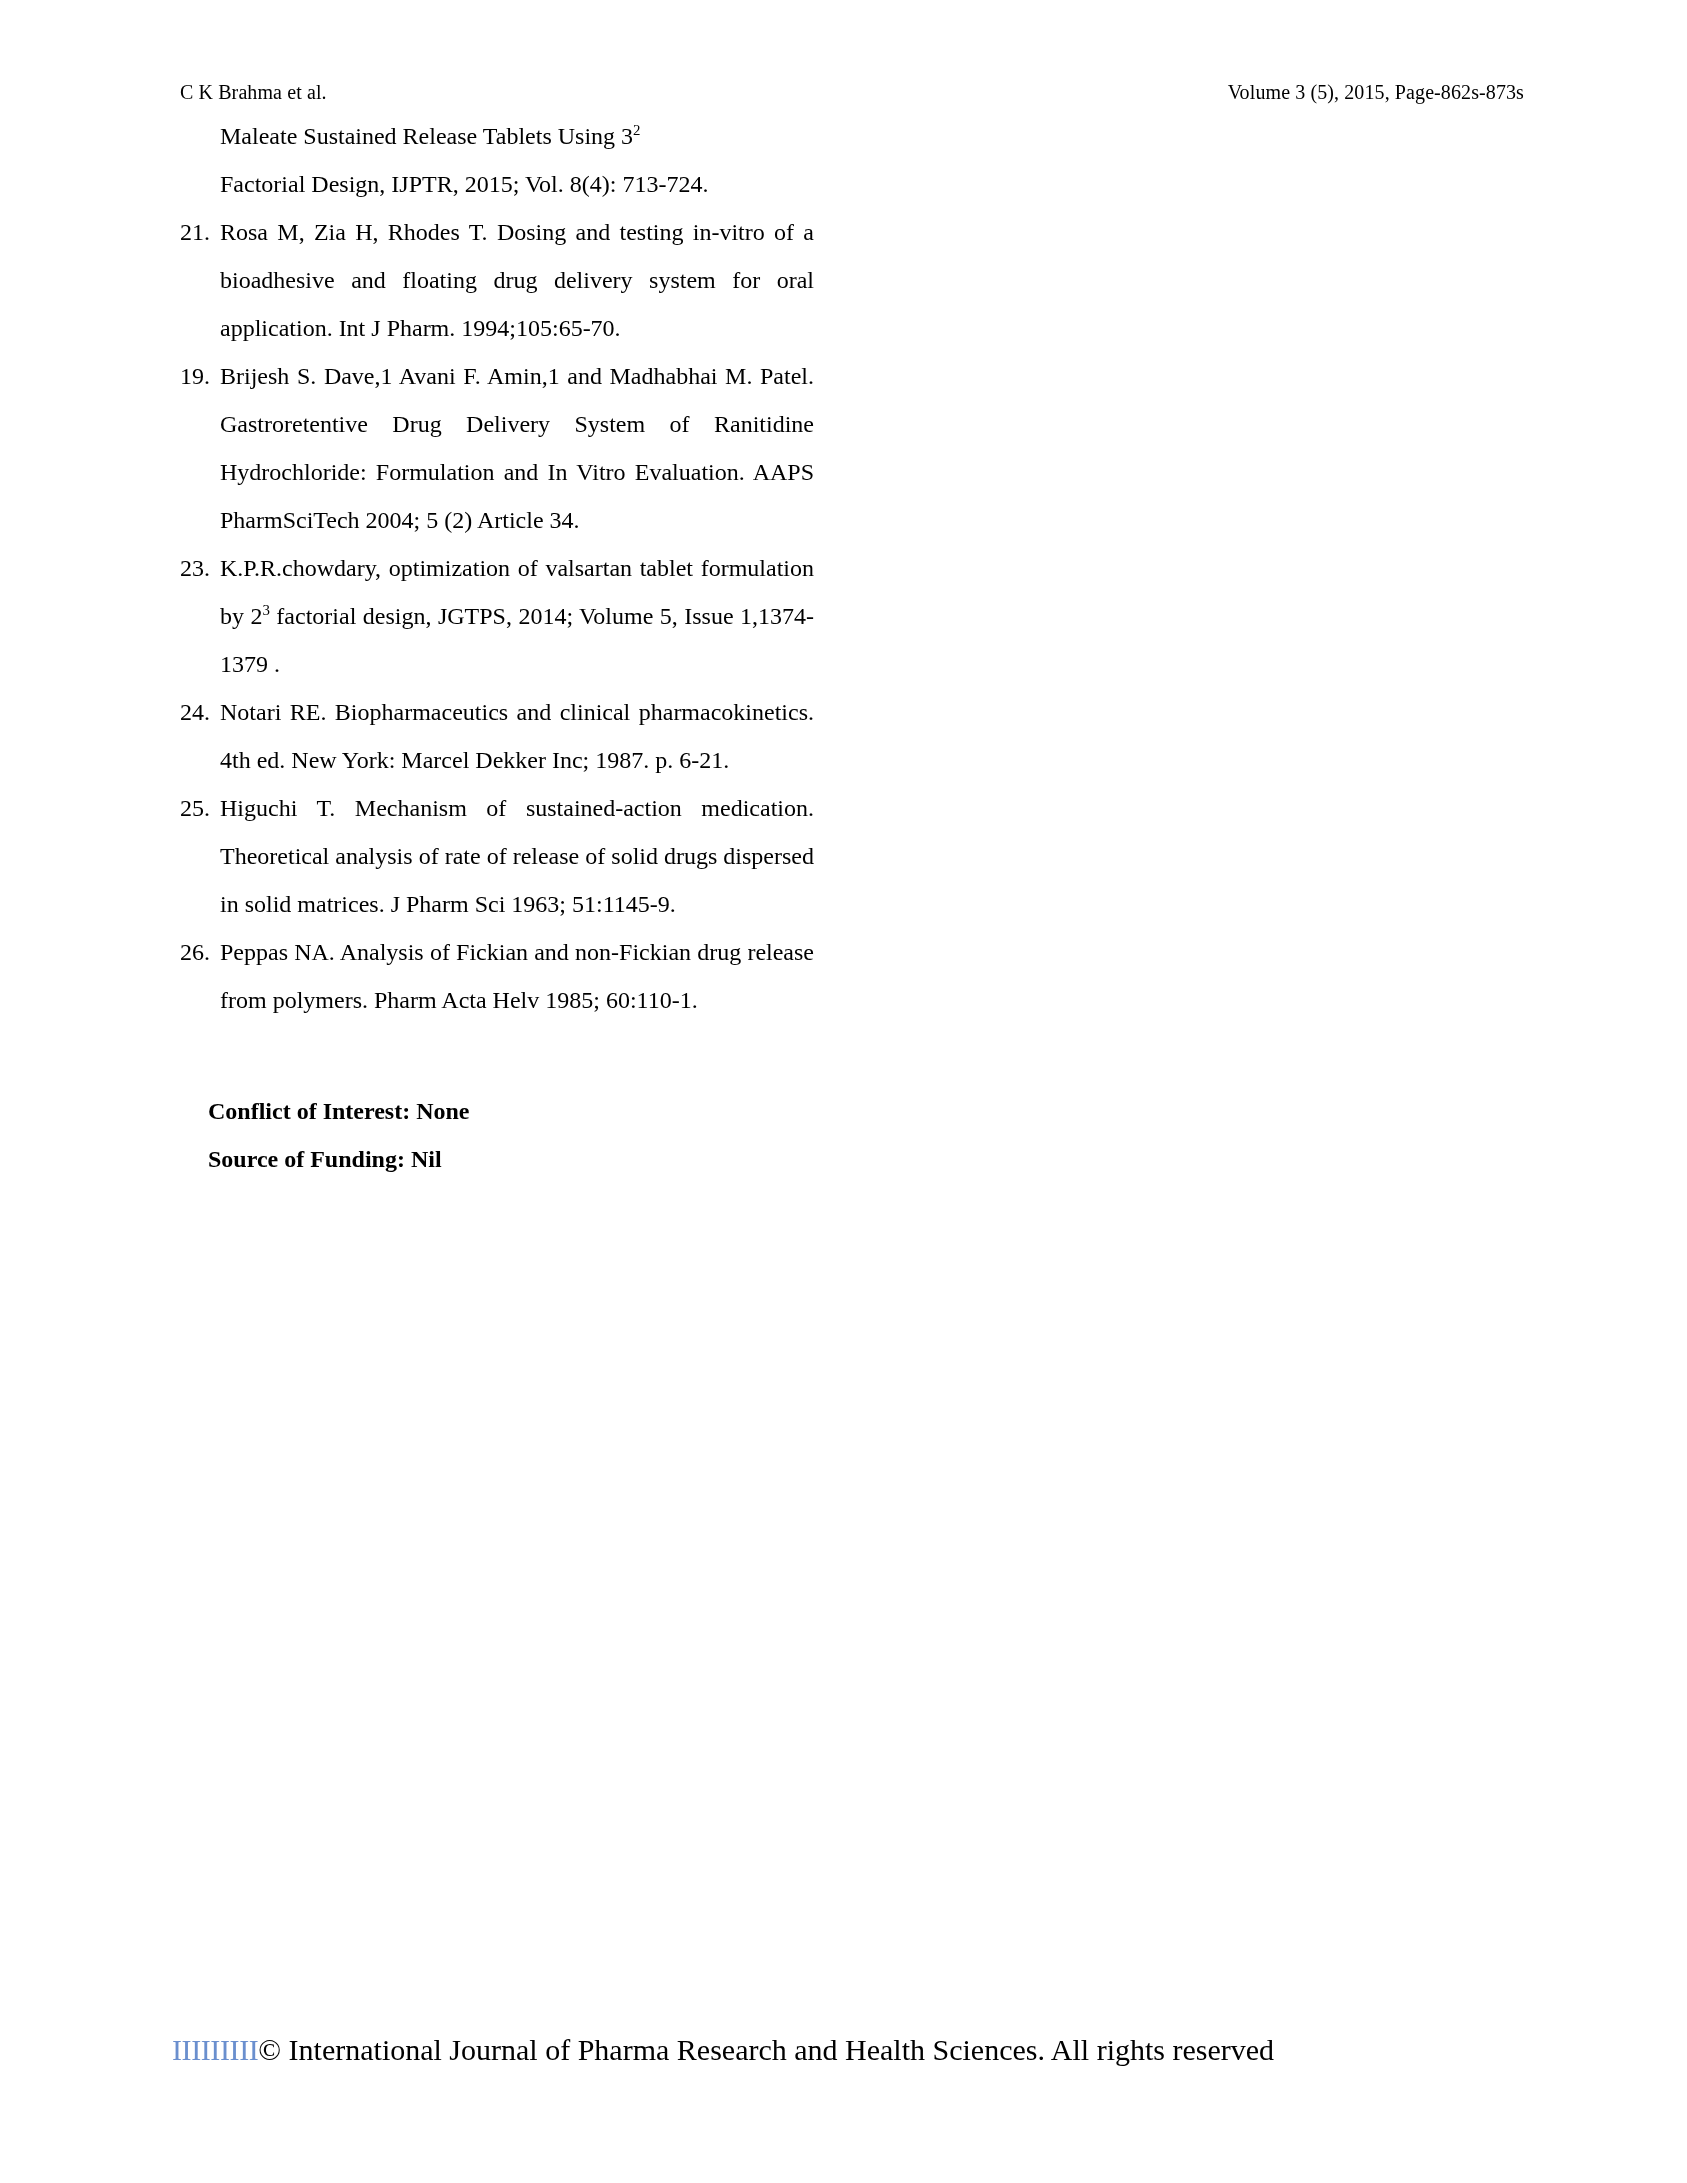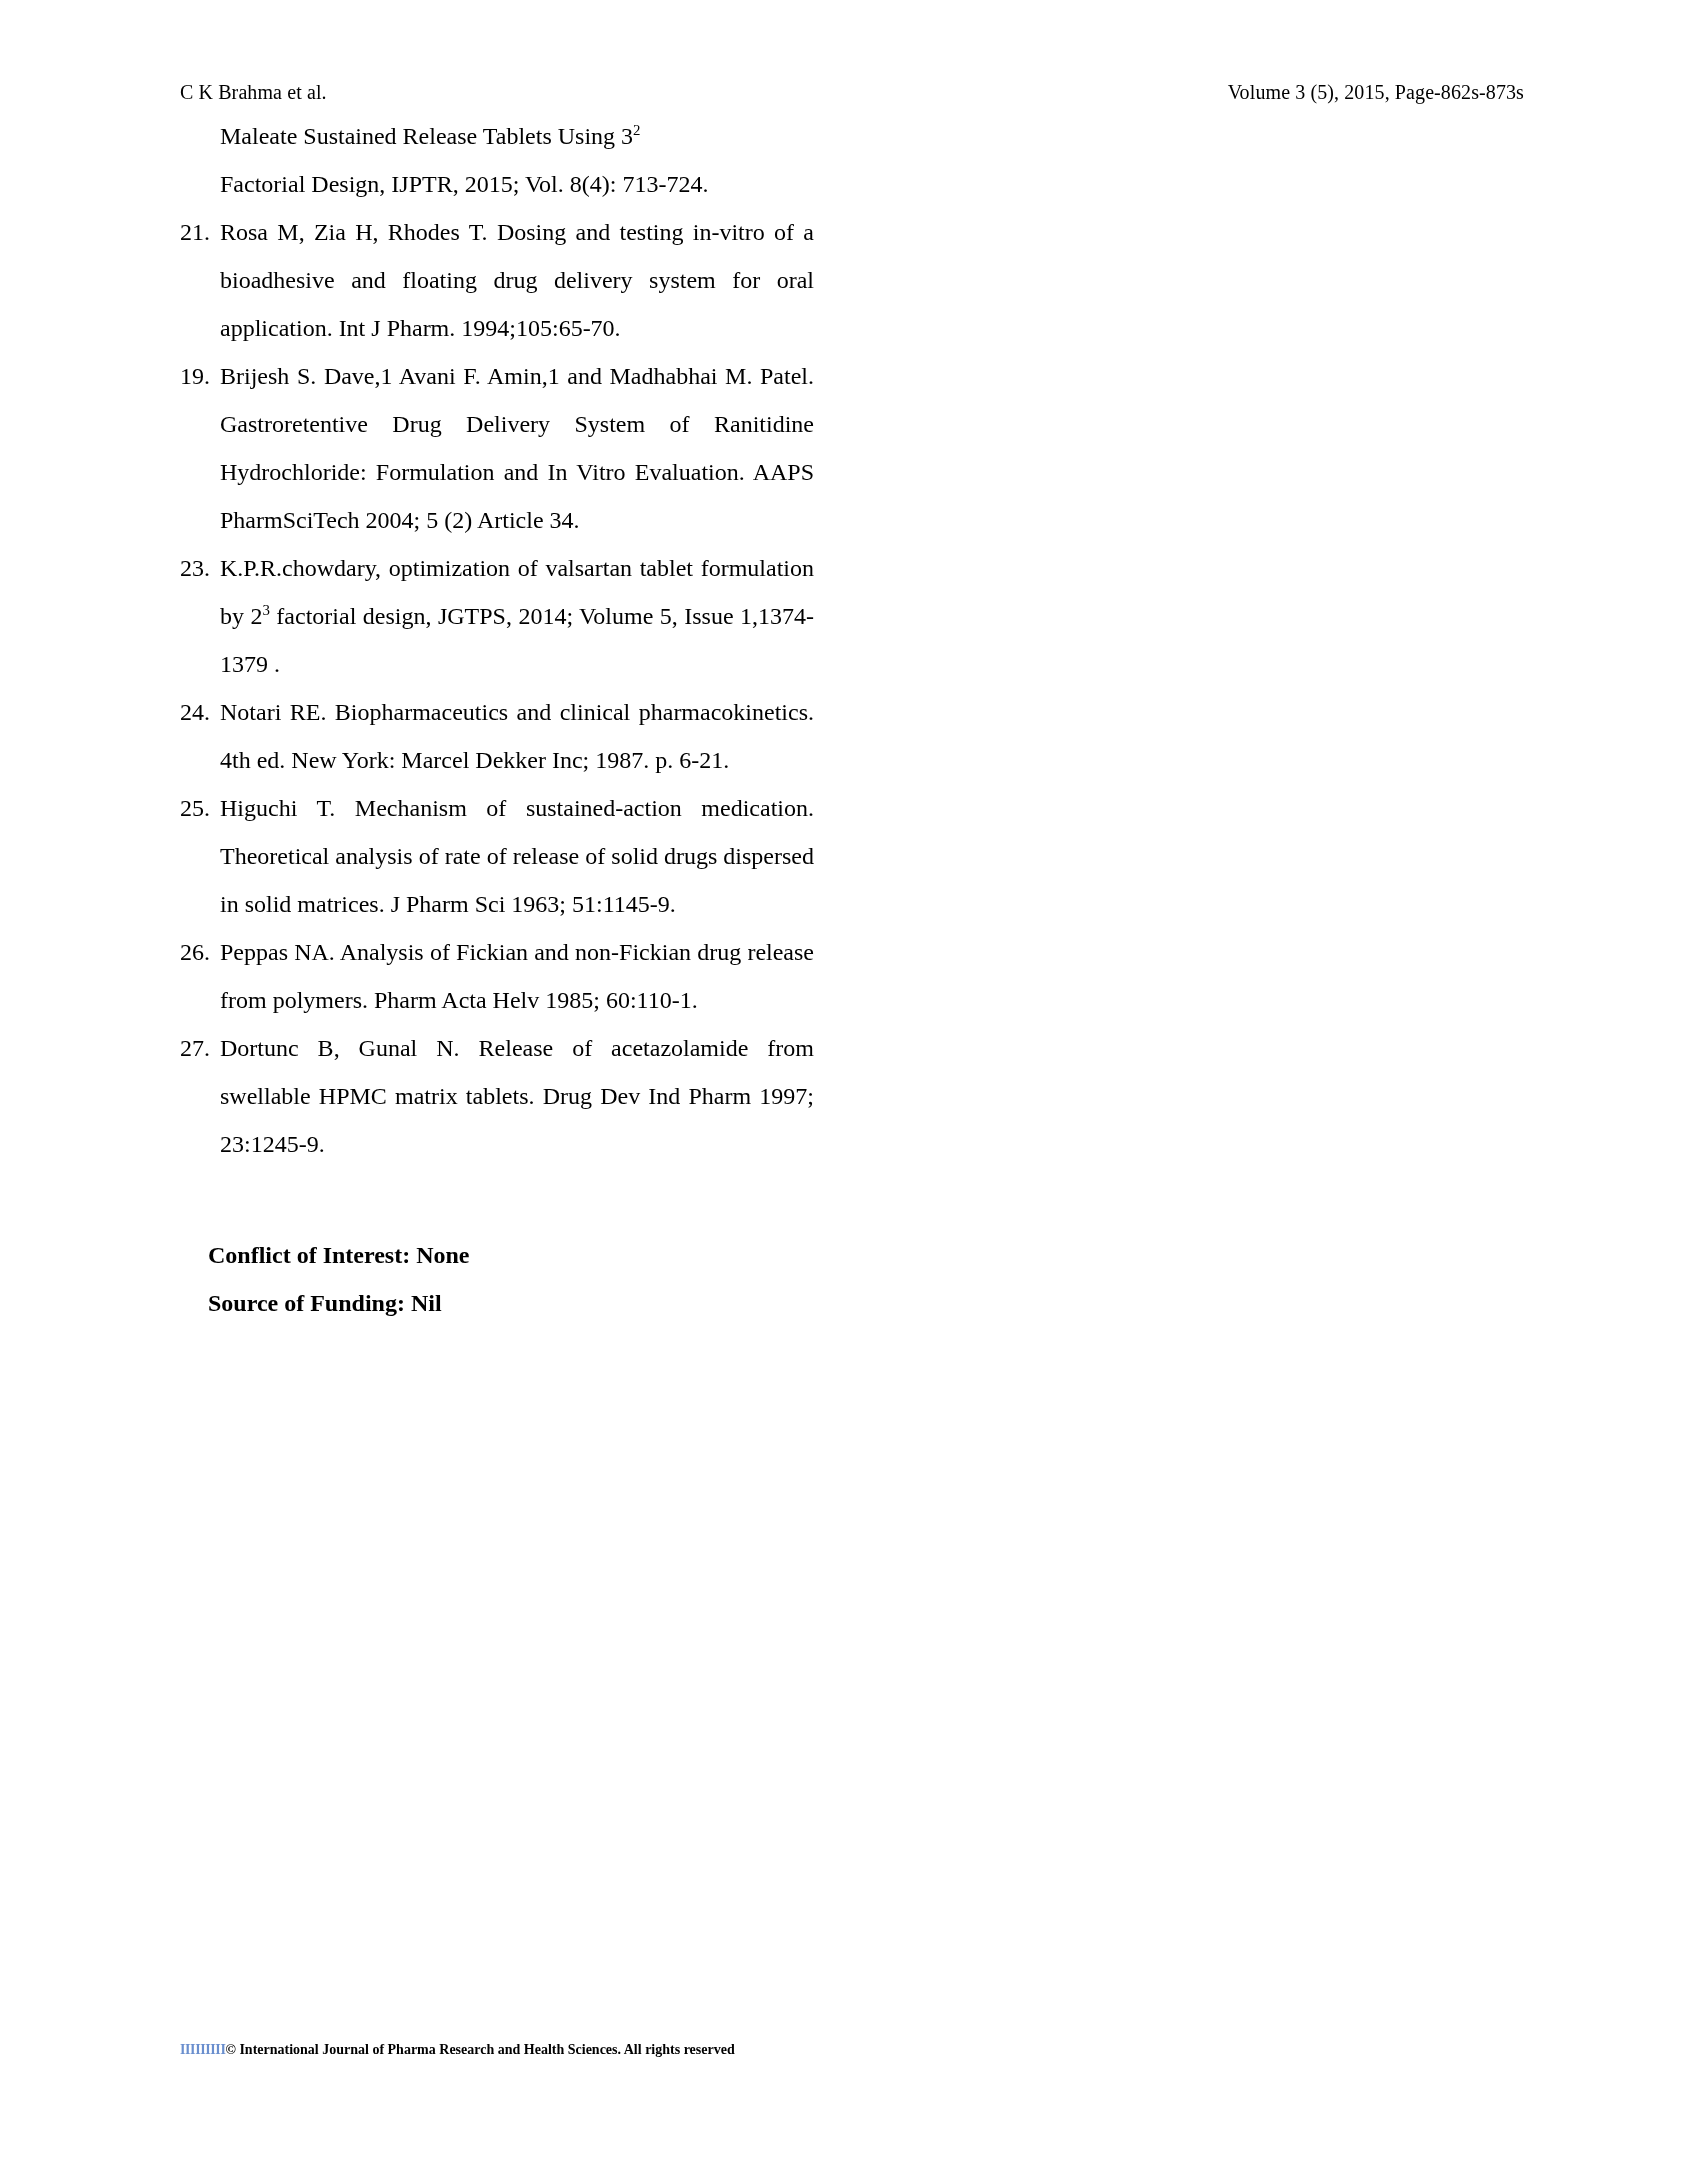--- a/index.html
+++ b/index.html
@@ -99,27 +99,26 @@
   .statement-line {
     font-size: 24px;
     line-height: 48px;
     font-weight: bold;
     white-space: nowrap;
   }
 
   
   .footer {
     position: absolute;
-    left: 180px;
+    left: 172px;
     top: 2035px;
     width: 1351px;
-    font-size: 14px;
+    font-size: 30px;
     line-height: 30px;
     white-space: nowrap;
-    font-weight: bold;
   }
   .footer-bars {
     color: #6a8fce;
     letter-spacing: -0.4px;
     font-family: "Liberation Serif", "DejaVu Serif", serif;
   }
   .footer-text { color: #000000; }
 </style>
 </head>
 <body>
@@ -161,24 +160,20 @@
       <li class="ref-item">
         <span class="ref-num">25.</span>
         <span class="ref-text">Higuchi T. Mechanism of sustained-action medication. Theoretical analysis of rate of release of solid drugs dispersed in solid matrices. J Pharm Sci 1963; 51:1145-9.</span>
       </li>
 
       <li class="ref-item">
         <span class="ref-num">26.</span>
         <span class="ref-text">Peppas NA. Analysis of Fickian and non-Fickian drug release from polymers. Pharm Acta Helv 1985; 60:110-1.</span>
       </li>
 
-      <li class="ref-item">
-        <span class="ref-num">27.</span>
-        <span class="ref-text">Dortunc B, Gunal N. Release of acetazolamide from swellable HPMC matrix tablets. Drug Dev Ind Pharm 1997; 23:1245-9.</span>
-      </li>
 
     </ul>
 
     <div class="statements">
       <div class="statement-line">Conflict of Interest: None</div>
       <div class="statement-line">Source of Funding: Nil</div>
     </div>
 
   </div>
 

